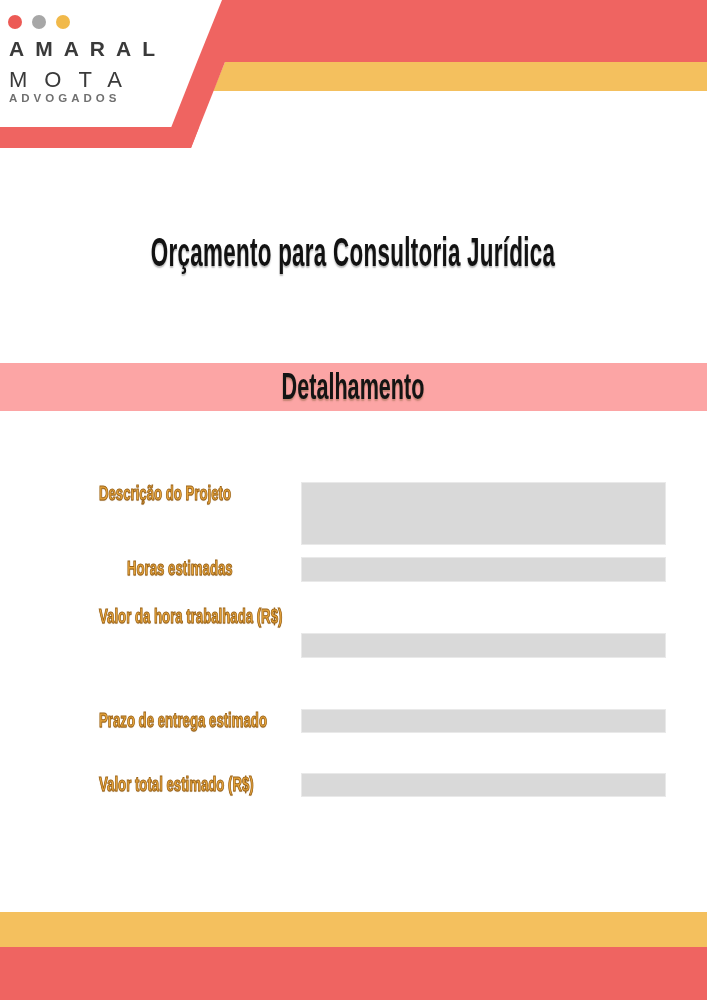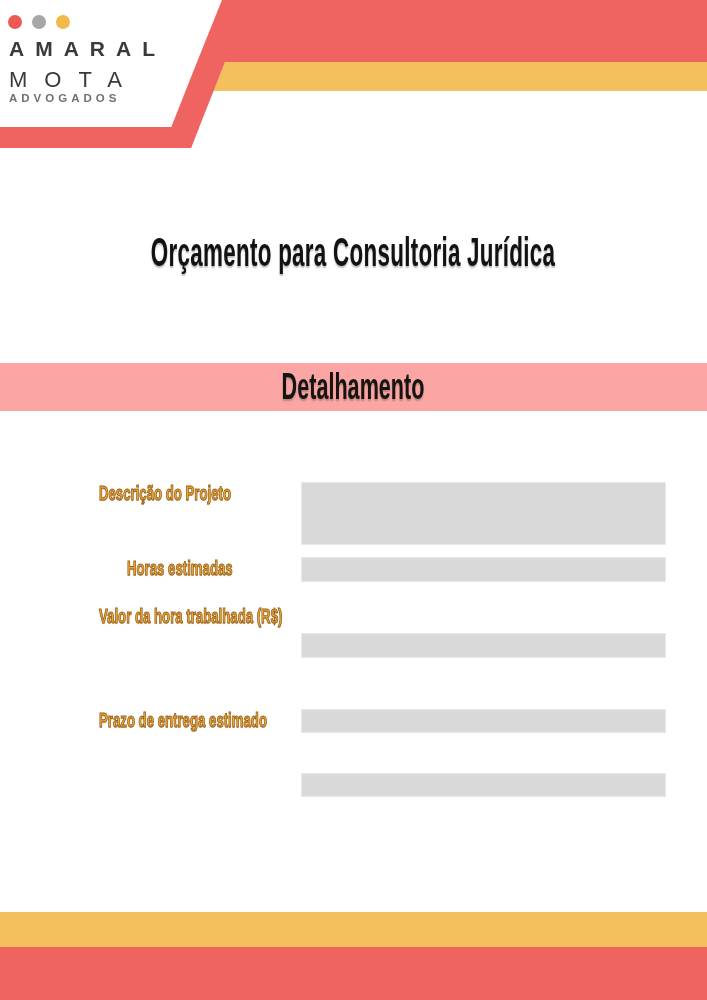--- a/index.html
+++ b/index.html
@@ -113,18 +113,21 @@
   <div class="field-label lab-3">
     <span>Valor da hora trabalhada (R$)</span>
   </div>
   <input class="field-box box-3" aria-label="Valor da hora trabalhada (R$)" style="">
 
   <div class="field-label lab-4">
     <span>Prazo de entrega estimado</span>
   </div>
   <input class="field-box box-4" aria-label="Prazo de entrega estimado" style="">
 
+  <div class="field-label lab-5">
+    <span>Valor total estimado (R$)</span>
+  </div>
   <input class="field-box box-5" aria-label="Valor total estimado (R$)" style="">
 
   <div class="footer-yellow"></div>
   <div class="footer-red"></div>
 
 </div>
 
 </body></html>

